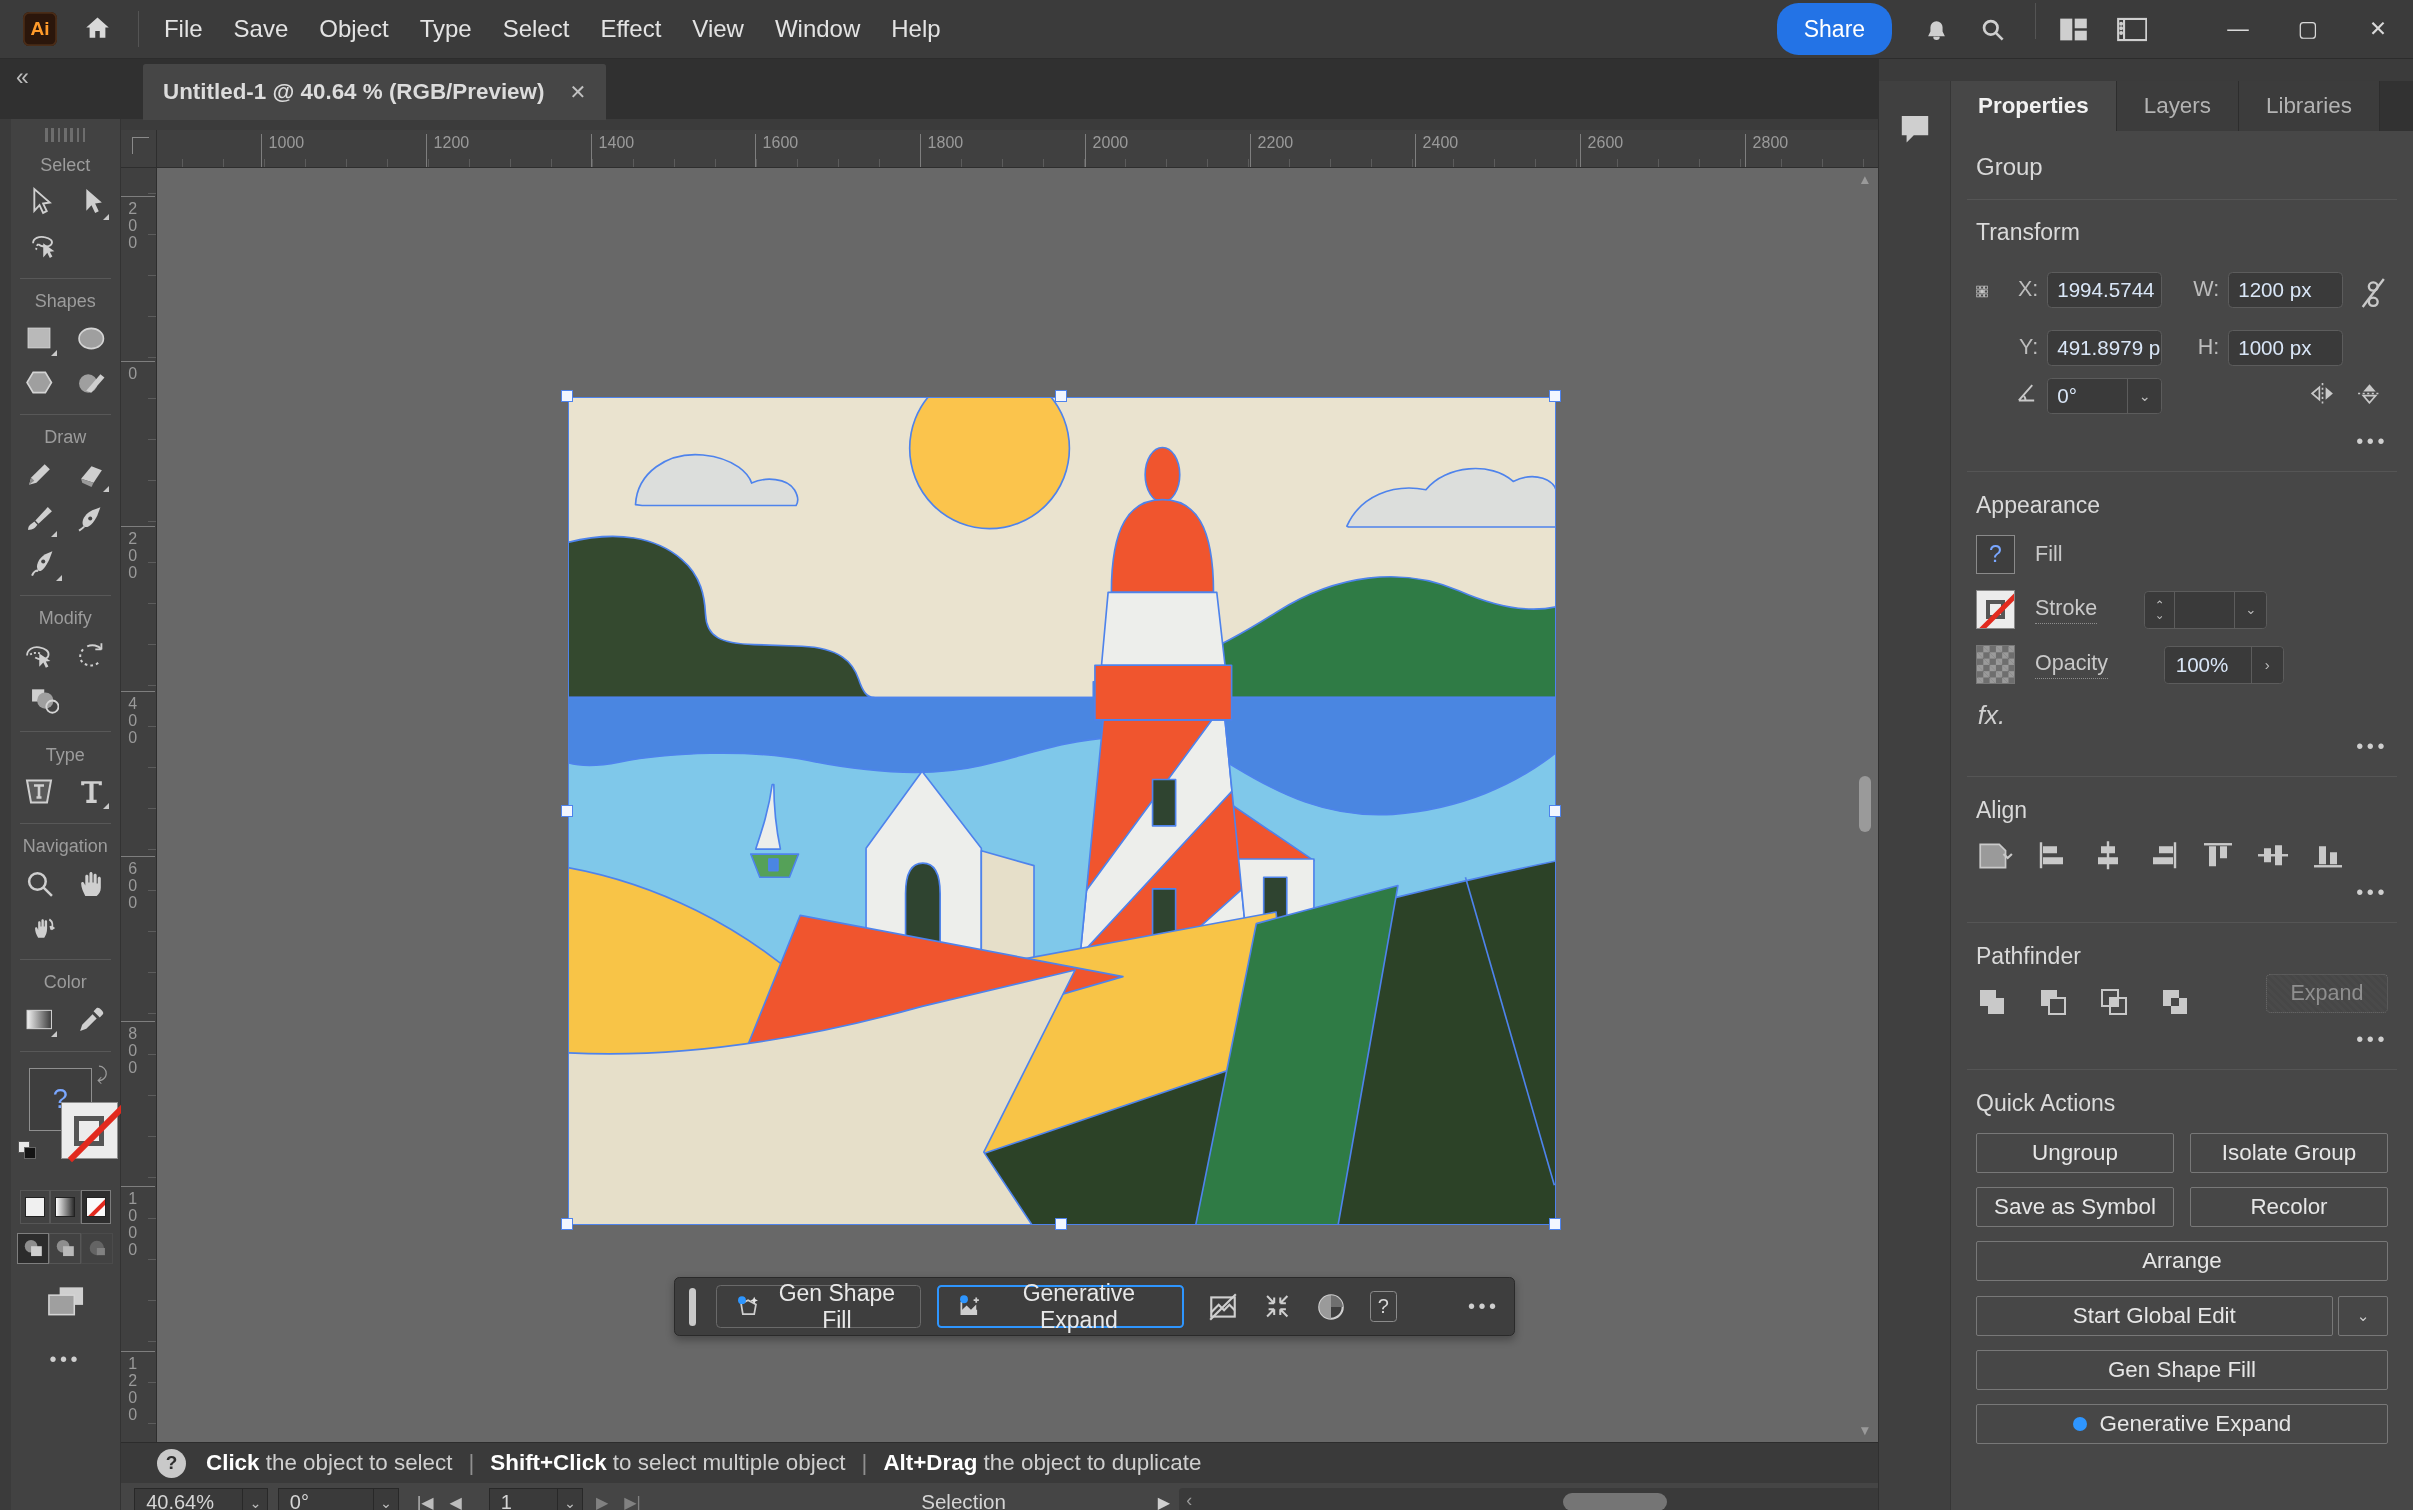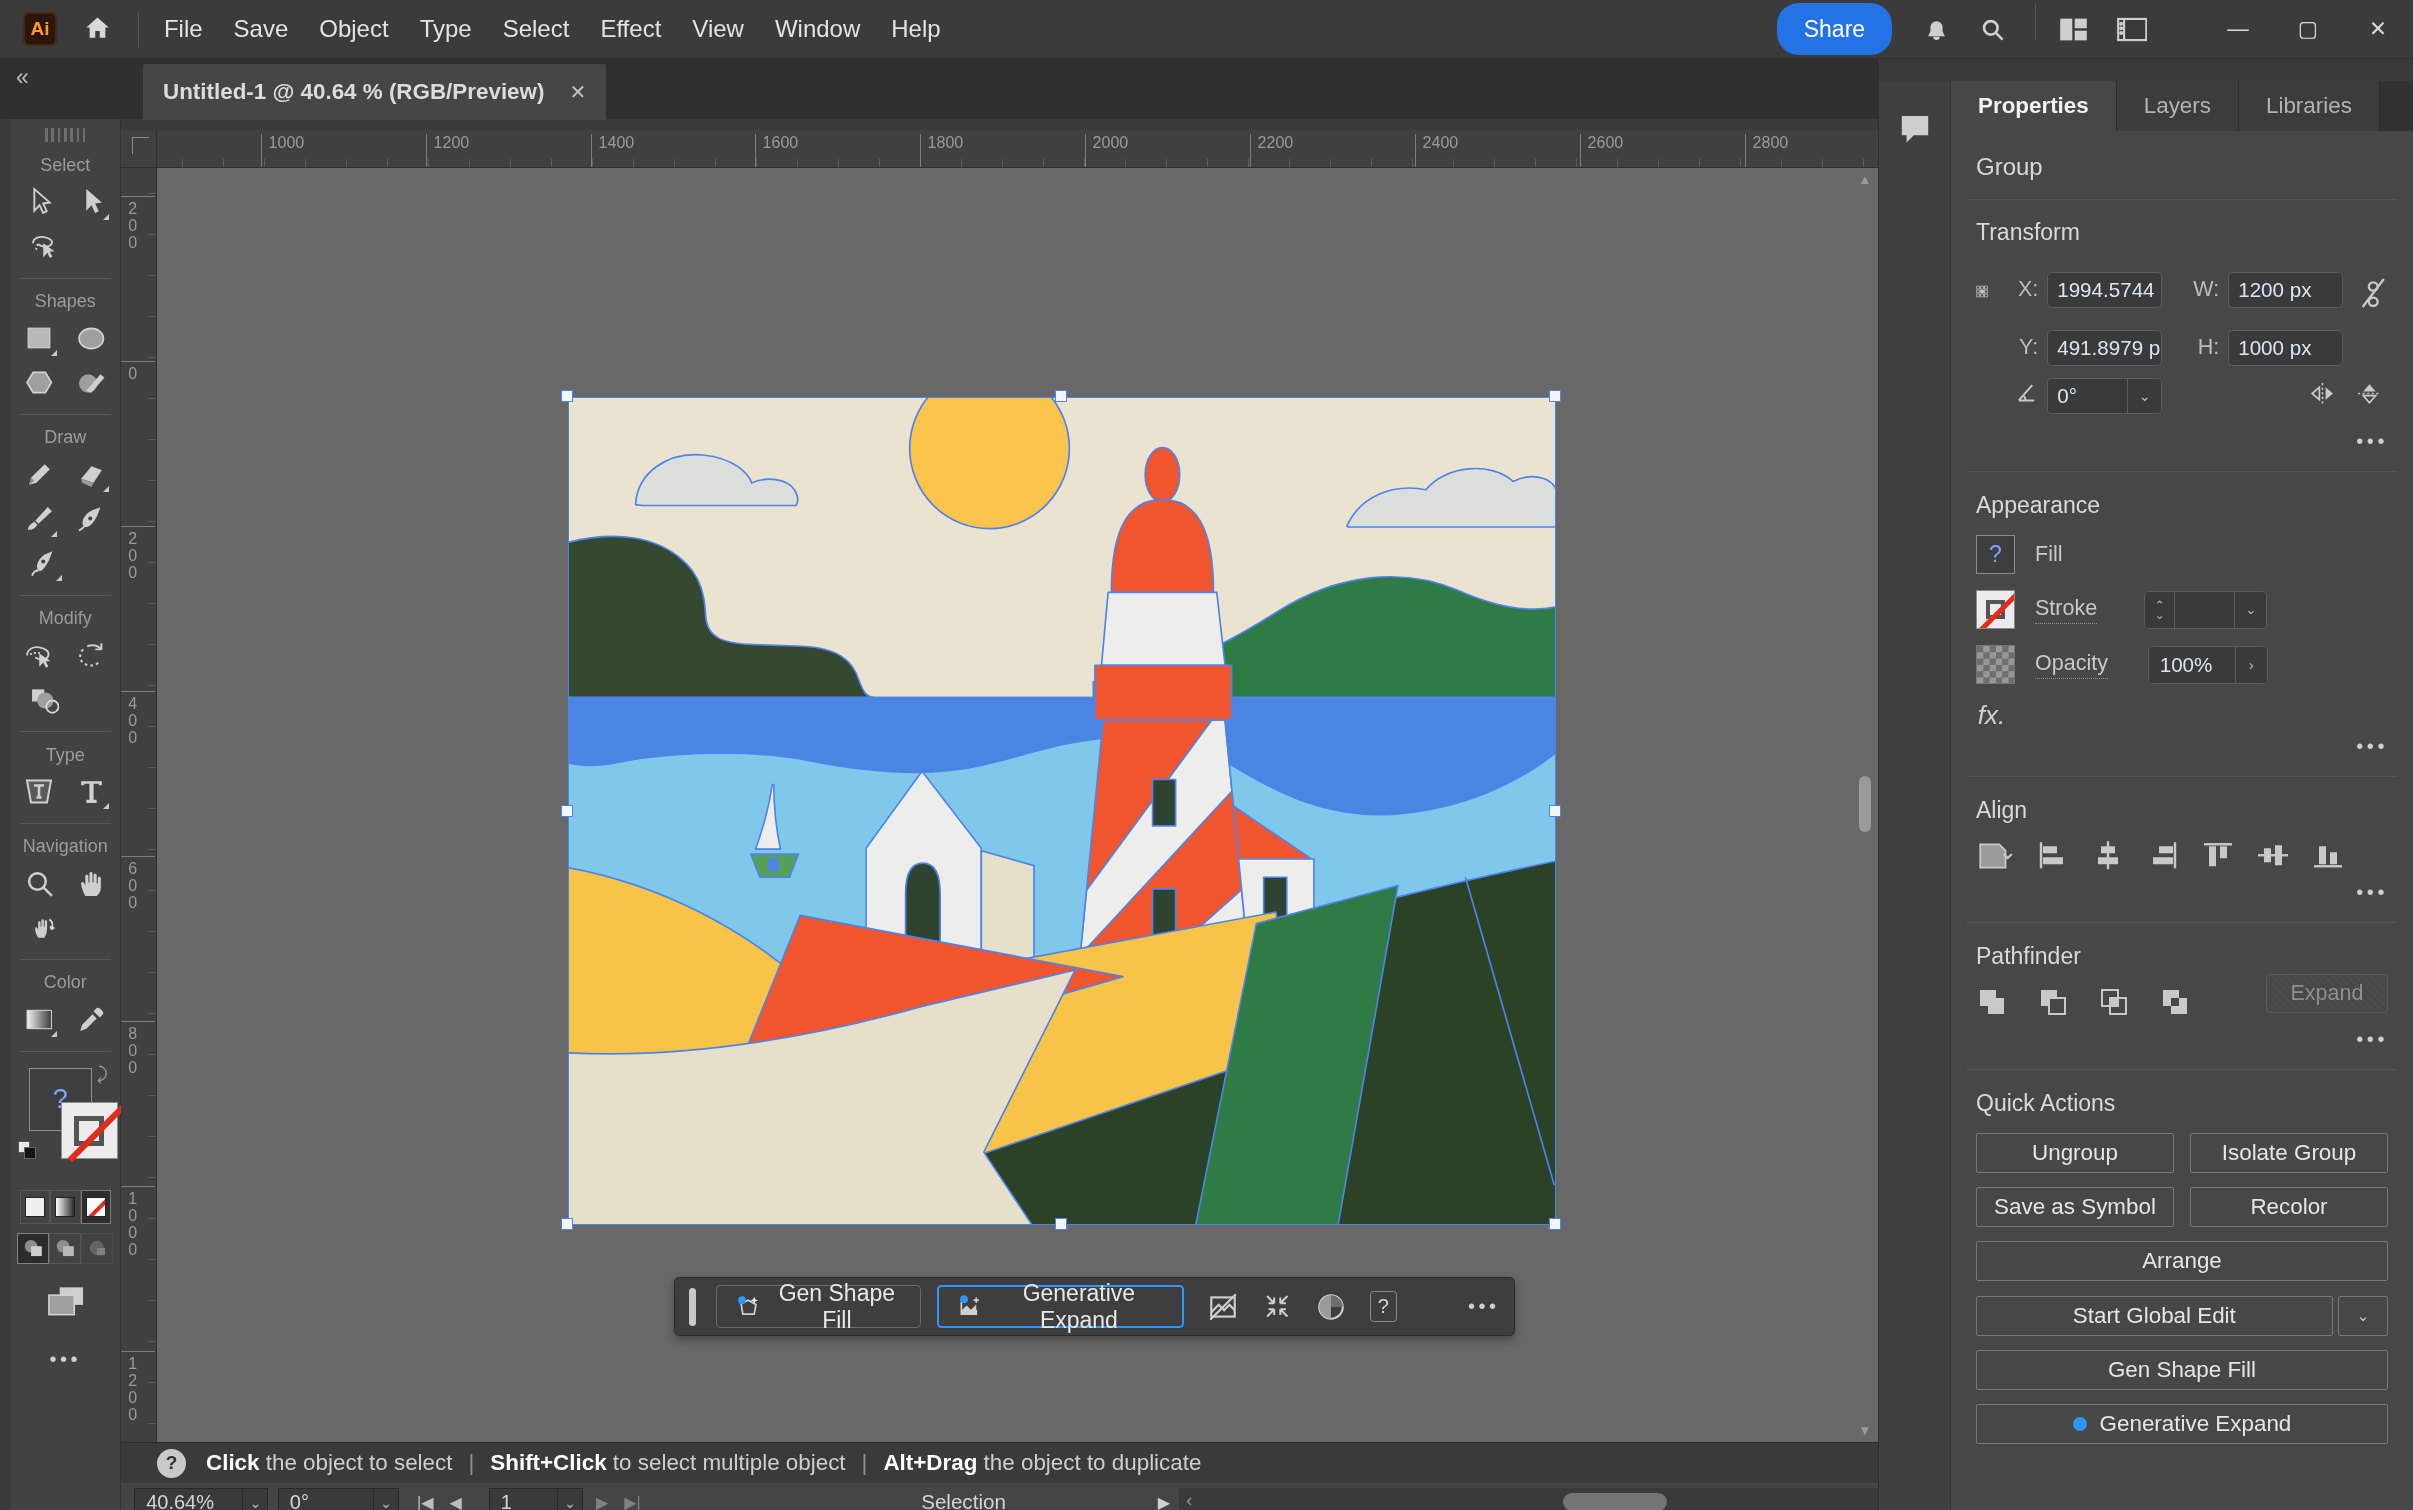--- a/index.html
+++ b/index.html
@@ -190,21 +190,21 @@
                      linear-gradient(45deg,#9a9a9a 25%,#6e6e6e 25%,#6e6e6e 75%,#9a9a9a 75%);
     background-size:12.6px 12.6px; background-position:0 0,6.3px 6.3px; }
   .ap-lab { width:117px; }
   .ap-lab.dotted { border-bottom:0.9px dotted #8e8e8e; width:auto; padding-bottom:1.8px; margin-right:36px; }
   .stepper { display:flex; height:38px; border:0.9px solid #5c5c5c; border-radius:4.5px; overflow:hidden; margin-left:10.8px; }
   .stepper .ud { width:30.5px; background:#3a3a3a; display:flex; flex-direction:column; align-items:center;
     justify-content:center; color:#bdbdbd; font-size:11.7px; line-height:10px; border-right:0.9px solid #5c5c5c; }
   .stepper .fld { width:59px; background:#3a3a3a; }
   .stepper .c { width:32px; background:#3a3a3a; border-left:0.9px solid #5c5c5c; display:flex; align-items:center;
     justify-content:center; color:#bdbdbd; font-size:13.4px; }
-  .op-field { display:flex; height:38px; border:0.9px solid #5c5c5c; border-radius:4.5px; overflow:hidden; margin-left:4px; }
+  .op-field { display:flex; height:38px; border:0.9px solid #5c5c5c; border-radius:4.5px; overflow:hidden; margin-left:20px; }
   .op-field .v { width:86px; background:#3a3a3a; color:#d9e6f7; display:flex; align-items:center; padding:0 10.8px; font-size:20.6px; }
   .op-field .c { width:32px; background:#3a3a3a; border-left:0.9px solid #5c5c5c; display:flex; align-items:center;
     justify-content:center; color:#bdbdbd; font-size:15.2px; }
   .fx { font-size:26px; font-style:italic; color:#d0d0d0; margin:5.4px 0 1.8px 1.8px; }
 
   .align-row { display:flex; align-items:center; gap:23px; margin-top:5.4px; }
   .pf-row { display:flex; align-items:center; gap:27px; margin-top:5.4px; position:relative; }
   .expand-btn { position:absolute; right:0; top:-12.6px; width:122px; height:39px; border:0.9px dotted #6d6d6d;
     border-radius:4.5px; color:#8f8f8f; font-size:21.5px; display:flex; align-items:center; justify-content:center;
     background:repeating-linear-gradient(45deg,#4a4a4a 0 2.7px,#474747 2.7px 5.4px); }

